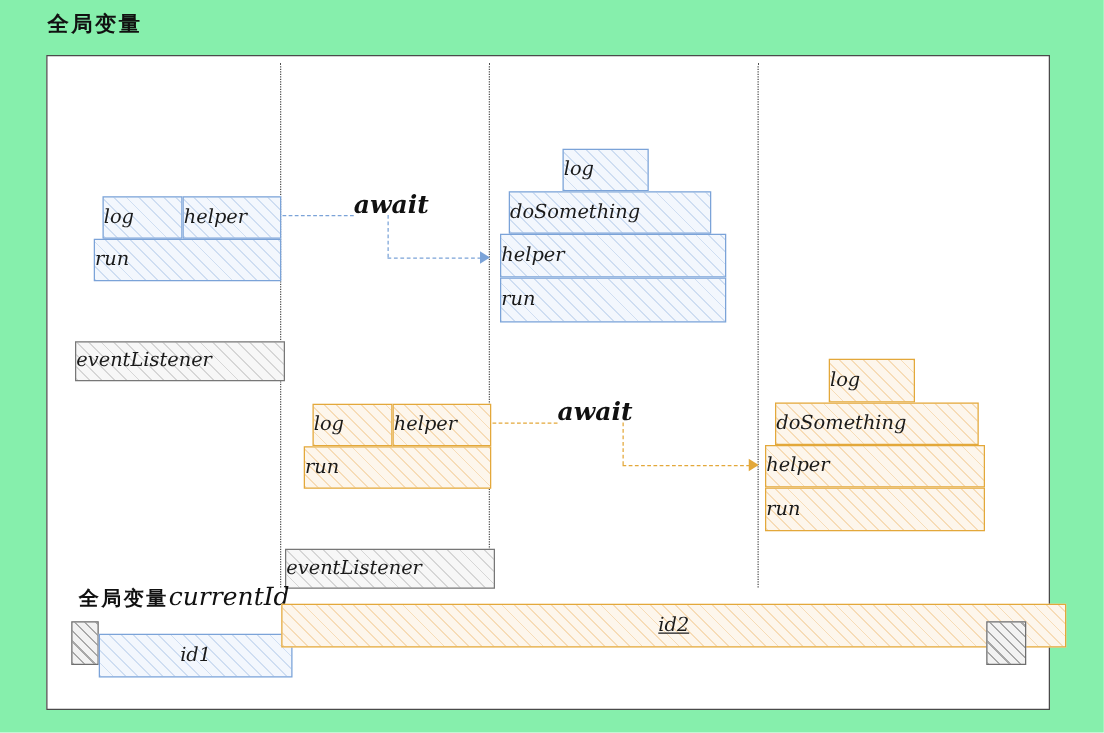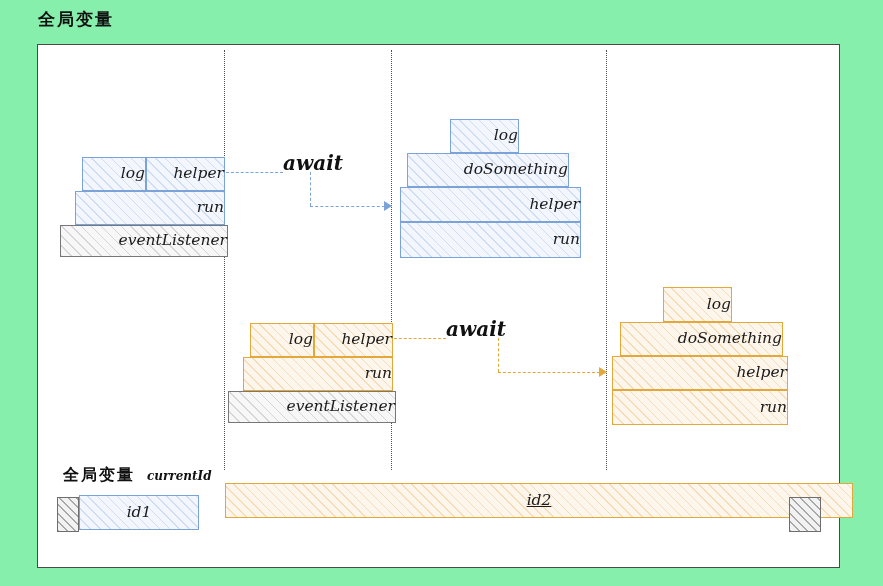--- a/index.html
+++ b/index.html
@@ -55,21 +55,21 @@
     height: 420px;
     border-left: 1.6px dotted #4f4f4f;
   }
 
   
   .box {
     position: absolute;
     box-sizing: border-box;
     display: flex;
     align-items: center;
-    justify-content: flex-end;
+    justify-content: flex-start;
     font-family: "DejaVu Serif", serif;
     font-style: italic;
     font-size: 15.5px;
     color: #1a1a1a;
     white-space: nowrap;
   }
   .box .lbl {
     position: relative;
     z-index: 2;
     transform: translateY(-1px);
@@ -103,20 +103,21 @@
   .box.gray {
     border: 1.4px solid #777777;
     background-color: #f7f7f7;
     background-image: repeating-linear-gradient(
       45deg,
       rgba(120,120,120,0.26) 0px,
       rgba(120,120,120,0.26) 1px,
       rgba(255,255,255,0) 1px,
       rgba(255,255,255,0) 7px
     );
+    margin-top: 48px;
   }
   
   .box.graycap {
     border: 1.4px solid #6e6e6e;
     background-color: #f2f2f2;
     background-image: repeating-linear-gradient(
       45deg,
       rgba(95,95,95,0.5) 0px,
       rgba(95,95,95,0.5) 1.2px,
       rgba(255,255,255,0) 1.2px,
@@ -172,24 +173,23 @@
   .globalvar-label .cjk {
     font-family: "DejaVu Sans", sans-serif;
     font-weight: 700;
     font-size: 16px;
     letter-spacing: 2px;
     color: #111111;
   }
   .globalvar-label .ident {
     font-family: "DejaVu Serif", serif;
     font-style: italic;
-    font-size: 12px;
-    color: #111111;
-    margin-left: 12px;
-    font-weight: bold;
+    font-size: 20px;
+    color: #111111;
+    margin-left: 0;
   }
 
   
   .timeline-seg {
     position: absolute;
     box-sizing: border-box;
     display: flex;
     align-items: center;
     justify-content: center;
     font-family: "DejaVu Serif", serif;
@@ -276,21 +276,21 @@
   </div>
 
   <div class="globalvar-label">
     <span class="cjk">全局变量</span>
     <span class="ident">currentId</span>
   </div>
 
   <div class="timeline-seg box graycap" style="left:57px; top:497px; width:22px; height:35px;">
     <span class="lbl"></span>
   </div>
-  <div class="timeline-seg box blue" style="left:79px; top:495px; width:120px; height:35px;">
+  <div class="timeline-seg box blue" style="left:79px; top:507px; width:155px; height:35px;">
     <span class="lbl">id1</span>
   </div>
   <div class="timeline-seg box orange" style="left:225px; top:483px; width:628px; height:35px;text-decoration:underline;">
     <span class="lbl">id2</span>
   </div>
   <div class="timeline-seg box graycap" style="left:789px; top:497px; width:32px; height:35px;">
     <span class="lbl"></span>
   </div>
 
 </div>

